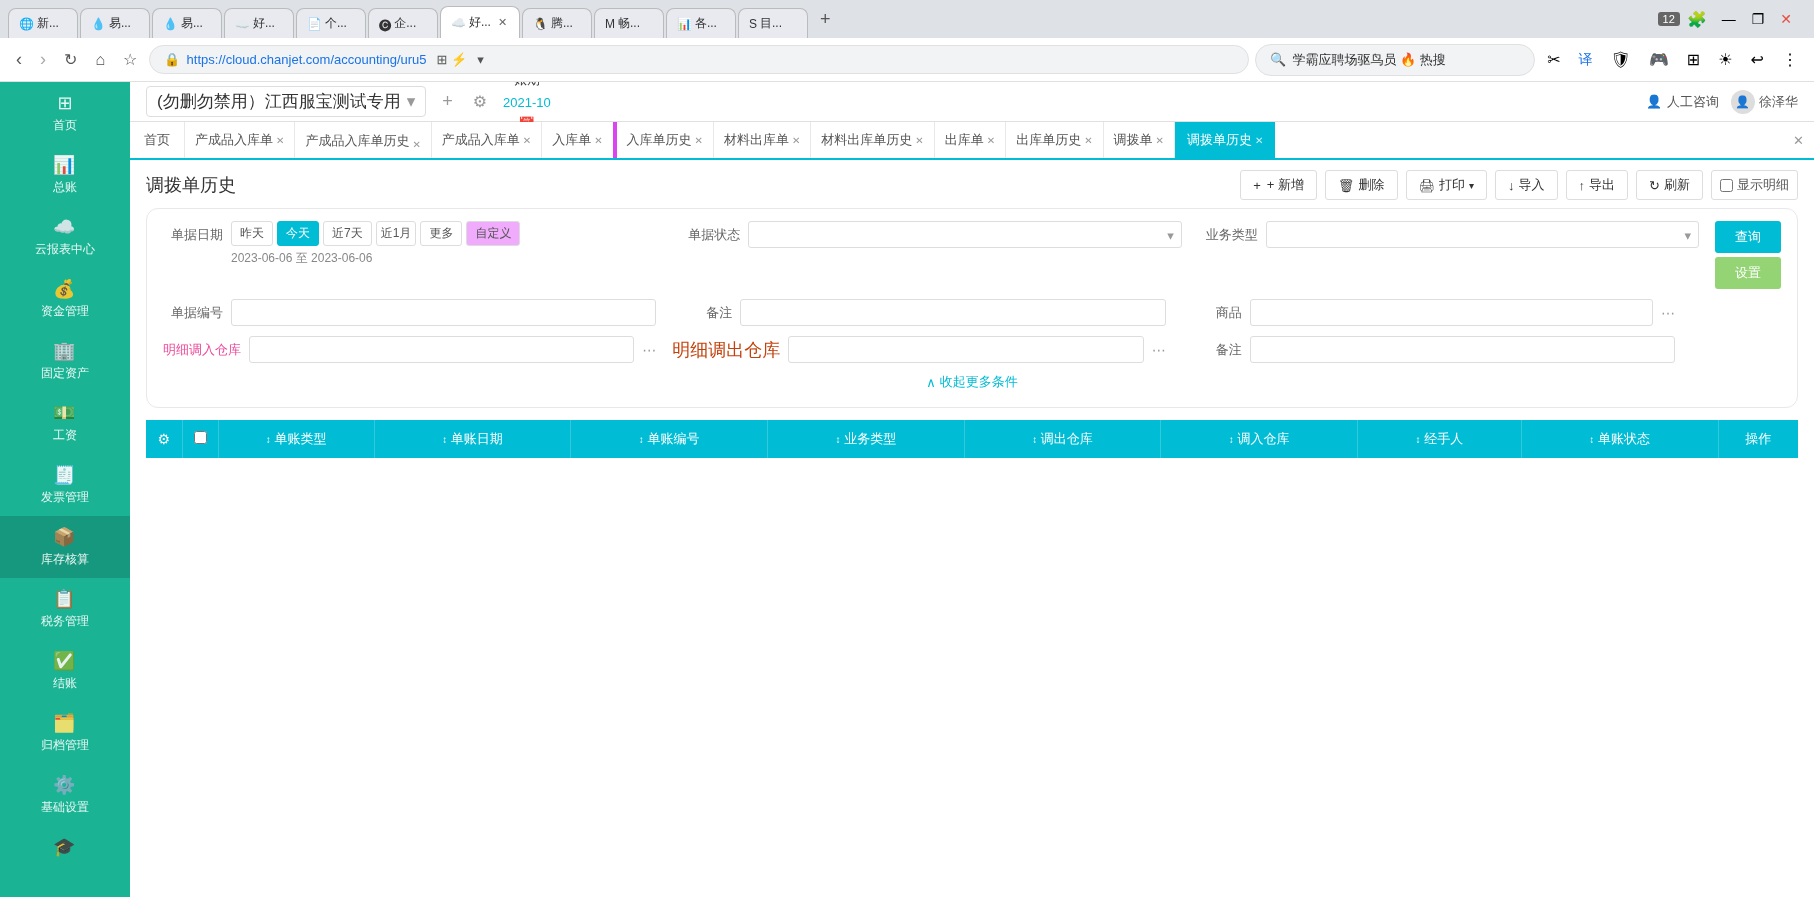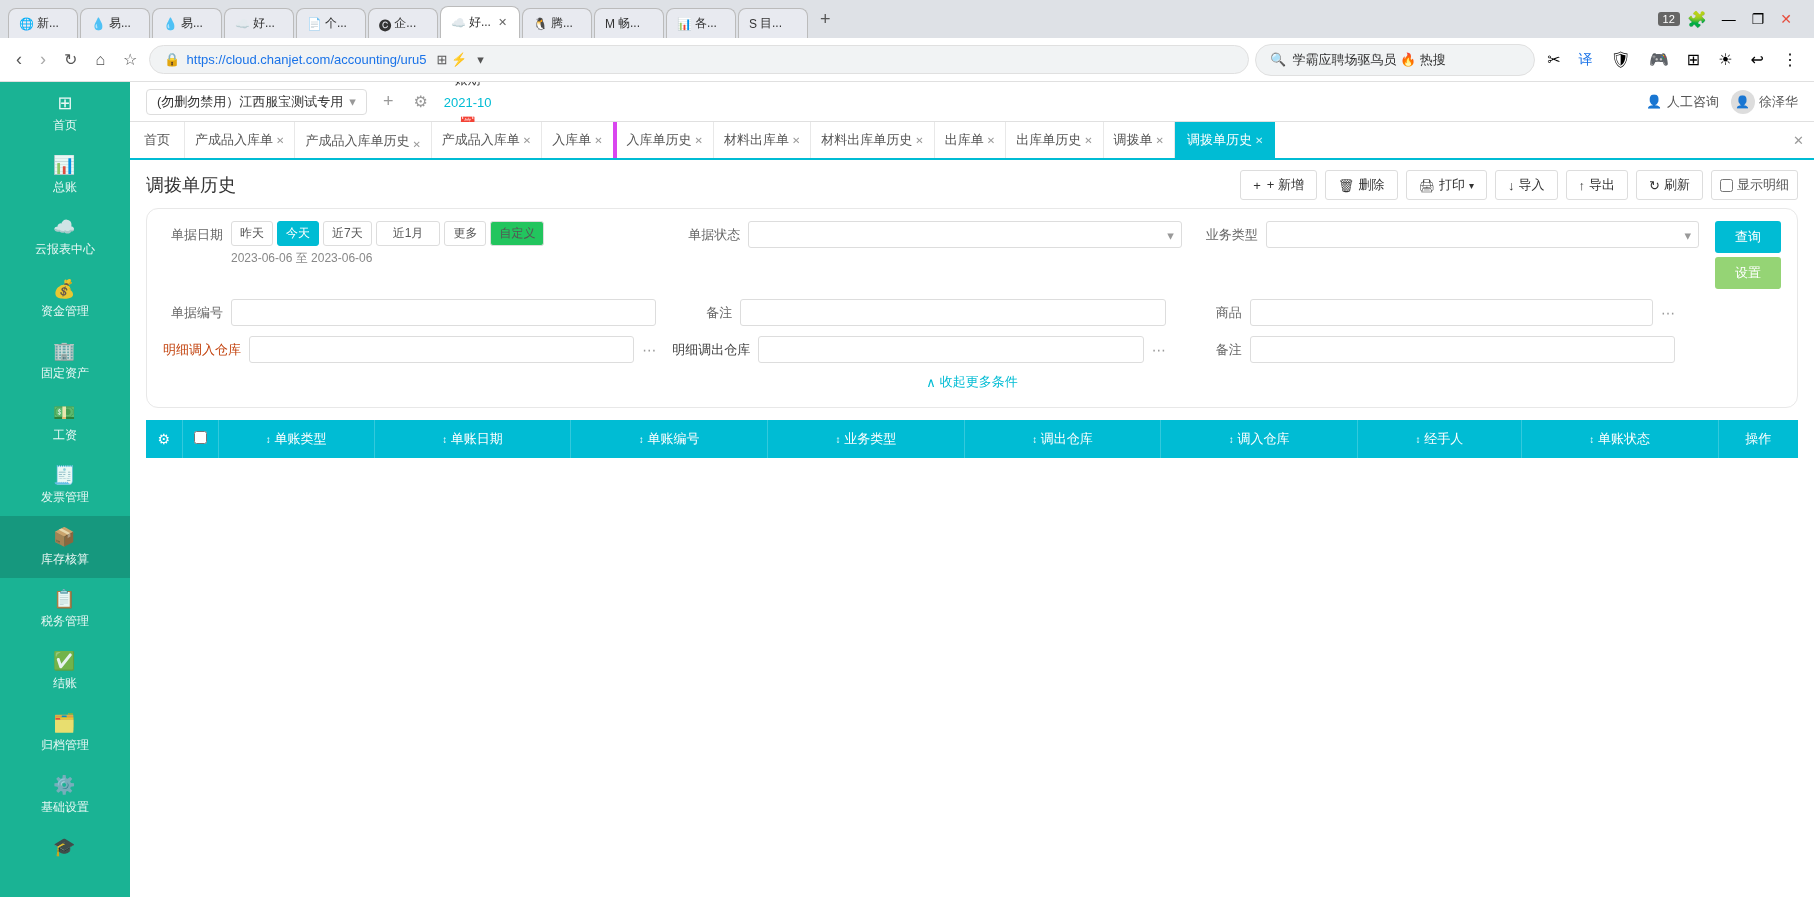--- a/index.html
+++ b/index.html
@@ -163,21 +163,21 @@
     <div class="sidebar-item" style="display:flex; flex-direction:column; align-items:center; padding:10px 8px; color:rgba(255,255,255,0.9); cursor:pointer; gap:3px;">
       <span style="font-size:18px;">🎓</span>
 
     </div>
 
   </div>
 
   <div style="flex:1; display:flex; flex-direction:column; overflow:hidden;">
 
     <div style="background:white; border-bottom:1px solid #e0e0e0; padding:6px 16px; display:flex; align-items:center; gap:12px; height:40px;">
-      <div style="display:flex; align-items:center; gap:6px; border:1px solid #ddd; border-radius:4px; padding:3px 10px; cursor:pointer; font-size:13px; color:#333;">
+      <div style="display:flex; align-items:center; gap:6px; border:1px solid #ddd; border-radius:4px; padding:3px 10px; cursor:pointer; font-size:17px; color:#333;">
         <span>(勿删勿禁用）江西服宝测试专用</span>
         <span style="color:#999;">▾</span>
       </div>
       <span style="font-size:18px; color:#999; cursor:pointer; padding:0 4px;">+</span>
       <span style="font-size:16px; color:#999; cursor:pointer; padding:0 4px;">⚙</span>
       <div style="display:flex; align-items:center; gap:6px; font-size:13px; color:#333; cursor:pointer;flex-direction:column;">
         <span>账期</span>
         <span style="color:#00bcd4; font-weight:500;">2021-10</span>
         <span style="font-size:14px;">📅</span>
       </div>
@@ -285,23 +285,23 @@
 
         <div style="display:flex; align-items:flex-start; gap:16px; margin-bottom:10px;">
 
           <div style="display:flex; align-items:flex-start; gap:8px; flex:2;">
             <span style="color:#666; font-size:13px; white-space:nowrap; min-width:60px; text-align:right; padding-top:5px;">单据日期</span>
             <div style="display:flex; flex-direction:column; gap:4px;">
               <div style="display:flex; gap:4px;">
                 <button style="padding:3px 8px; border:1px solid #ddd; border-radius:3px; background:white; color:#555; cursor:pointer; font-size:12px;">昨天</button>
                 <button style="padding:3px 8px; border:1px solid #00bcd4; border-radius:3px; background:#00bcd4; color:white; cursor:pointer; font-size:12px;">今天</button>
                 <button style="padding:3px 8px; border:1px solid #ddd; border-radius:3px; background:white; color:#555; cursor:pointer; font-size:12px;">近7天</button>
-                <button style="padding:3px 16px; border:1px solid #ddd; border-radius:3px; background:white; color:#555; cursor:pointer; font-size:12px;">近1月</button>
+                <button style="padding:3px 4px; border:1px solid #ddd; border-radius:3px; background:white; color:#555; cursor:pointer; font-size:12px;">近1月</button>
                 <button style="padding:3px 8px; border:1px solid #ddd; border-radius:3px; background:white; color:#555; cursor:pointer; font-size:12px;">更多</button>
-                <button style="padding:3px 8px; border:1px solid #ddd; border-radius:3px; background:#22c55e; color:#555; cursor:pointer; font-size:12px;">自定义</button>
+                <button style="padding:3px 8px; border:1px solid #ddd; border-radius:3px; background:#f0abfc; color:#555; cursor:pointer; font-size:12px;">自定义</button>
               </div>
               <span style="font-size:12px; color:#888;">2023-06-06 至 2023-06-06</span>
             </div>
           </div>
 
           <div style="display:flex; align-items:center; gap:8px; flex:2;">
             <span style="color:#666; font-size:13px; white-space:nowrap; min-width:60px; text-align:right;">单据状态</span>
             <div style="position:relative; flex:1;">
               <select style="border:1px solid #ddd; border-radius:3px; padding:5px 24px 5px 8px; font-size:13px; color:#333; background:white; cursor:pointer; width:100%; appearance:none;">
                 <option></option>
@@ -338,26 +338,26 @@
           <div style="display:flex; align-items:center; gap:8px; flex:2;">
             <span style="color:#666; font-size:13px; white-space:nowrap; min-width:60px; text-align:right;">商品</span>
             <input type="text" style="border: 1px solid rgb(221, 221, 221); border-radius: 3px; padding: 5px 8px; font-size: 13px; flex: 1 1 0%;">
             <span style="color:#999; cursor:pointer; font-size:14px;">⋯</span>
           </div>
           <div style="width:90px;"></div>
         </div>
 
         <div style="display:flex; align-items:center; gap:16px; margin-bottom:6px;">
           <div style="display:flex; align-items:center; gap:8px; flex:2;">
-            <span style="color:#c2410c; font-size:13px; white-space:nowrap; min-width:70px; text-align:right;">明细调入仓库</span>
+            <span style="color:#ec4899; font-size:13px; white-space:nowrap; min-width:70px; text-align:right;">明细调入仓库</span>
             <input type="text" style="border: 1px solid rgb(221, 221, 221); border-radius: 3px; padding: 5px 8px; font-size: 13px; flex: 1 1 0%;">
             <span style="color:#999; cursor:pointer; font-size:14px;">⋯</span>
           </div>
           <div style="display:flex; align-items:center; gap:8px; flex:2;">
-            <span style="color:#404040; font-size:13px; white-space:nowrap; min-width:70px; text-align:right;">明细调出仓库</span>
+            <span style="color:#c2410c; font-size:18px; white-space:nowrap; min-width:70px; text-align:right;">明细调出仓库</span>
             <input type="text" style="border: 1px solid rgb(221, 221, 221); border-radius: 3px; padding: 5px 8px; font-size: 13px; flex: 1 1 0%;">
             <span style="color:#999; cursor:pointer; font-size:14px;">⋯</span>
           </div>
           <div style="display:flex; align-items:center; gap:8px; flex:2;">
             <span style="color:#666; font-size:13px; white-space:nowrap; min-width:60px; text-align:right;">备注</span>
             <input type="text" style="border: 1px solid rgb(221, 221, 221); border-radius: 3px; padding: 5px 8px; font-size: 13px; flex: 1 1 0%;">
           </div>
           <div style="width:90px;"></div>
         </div>
 

